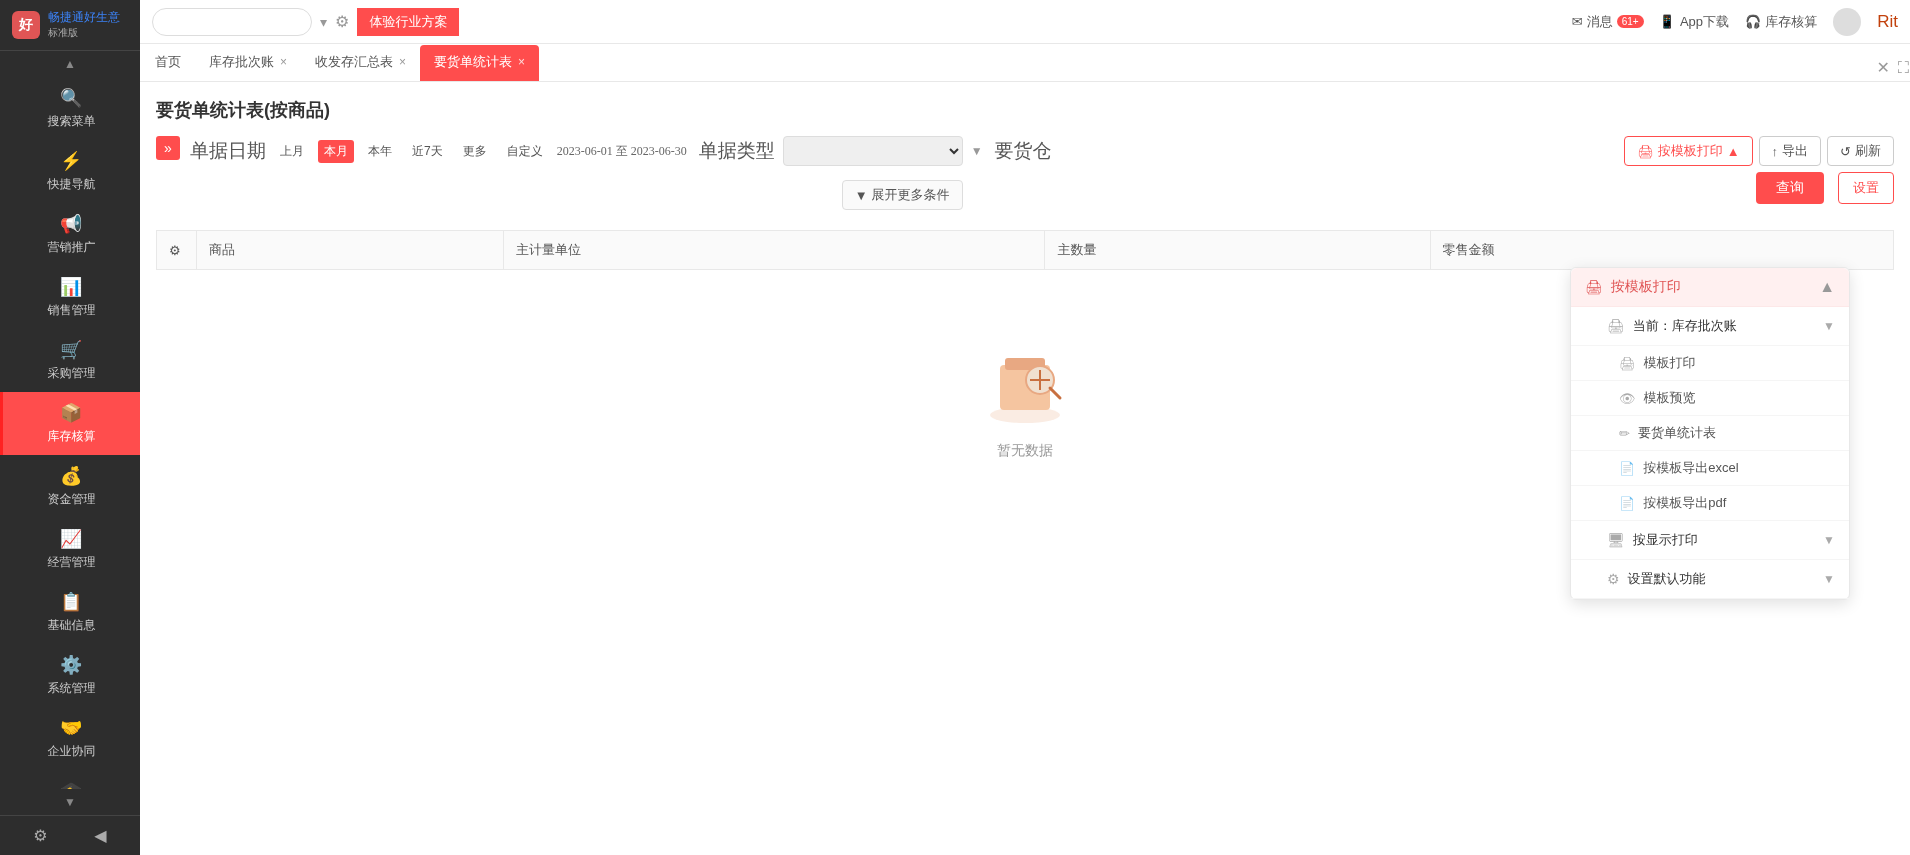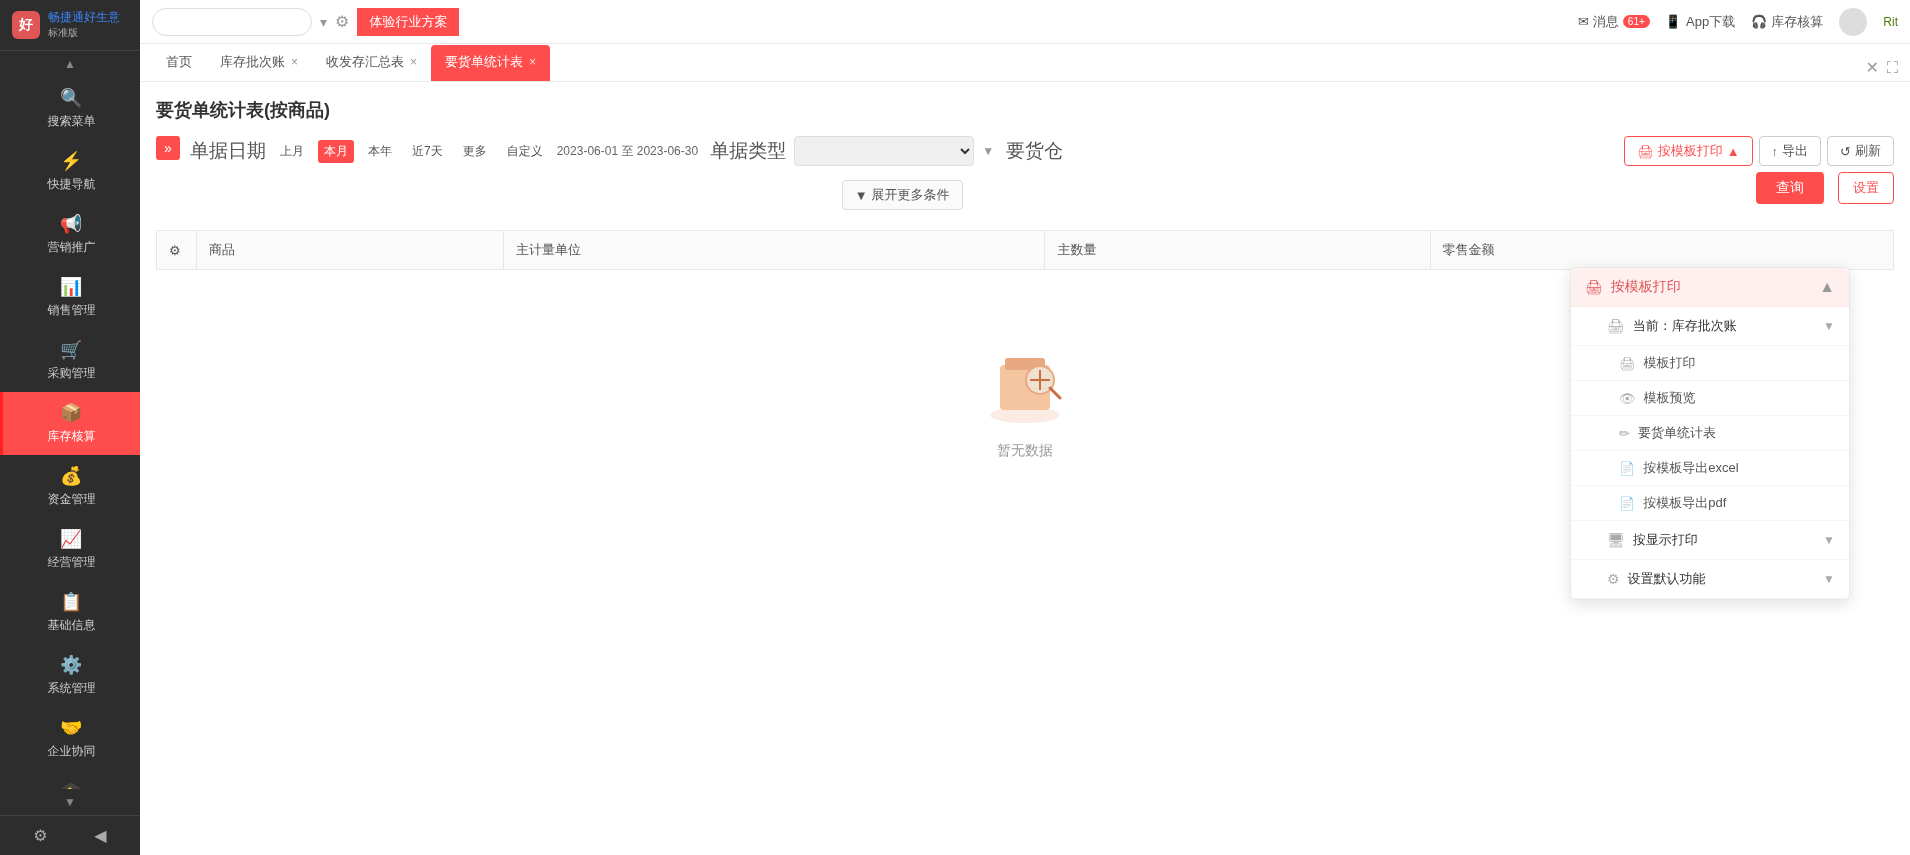--- a/index.html
+++ b/index.html
@@ -116,29 +116,29 @@
       font-size: 10px;
       padding: 1px 5px;
       min-width: 18px;
       text-align: center;
     }
     .avatar {
       width: 28px; height: 28px;
       background: #ddd;
       border-radius: 50%;
     }
-    .user-name { font-size: 12px; color: #4d7c0f; }
+    .user-name { font-size: 17px; color: #c2410c; }
 
     
     .tabs {
       background: #fff;
       height: 38px;
       display: flex;
       align-items: flex-end;
-      padding: 0 12px;
+      padding: 0 1px;
       border-bottom: 1px solid #e8e8e8;
       flex-shrink: 0;
       gap: 0;
     }
     .tab {
       padding: 8px 14px;
       font-size: 13px;
       cursor: pointer;
       color: #555;
       border-bottom: 2px solid transparent;
@@ -211,21 +211,21 @@
       font-size: 12px;
       color: #555;
       cursor: pointer;
       border-radius: 3px;
     }
     .date-btn.active {
       background: #ff4d4d;
       color: white;
       border-radius: 3px;
     }
-    .date-range { font-size: 12px; color: #666; }
+    .date-range { font-size: 12px; color: #666; font-family: Liberation Serif, serif; }
     .filter-select {
       width: 180px; height: 30px;
       border: 1px solid #ddd;
       border-radius: 4px;
       font-size: 13px;
       padding: 0 8px;
       color: #333;
     }
 
     .expand-more-btn {

